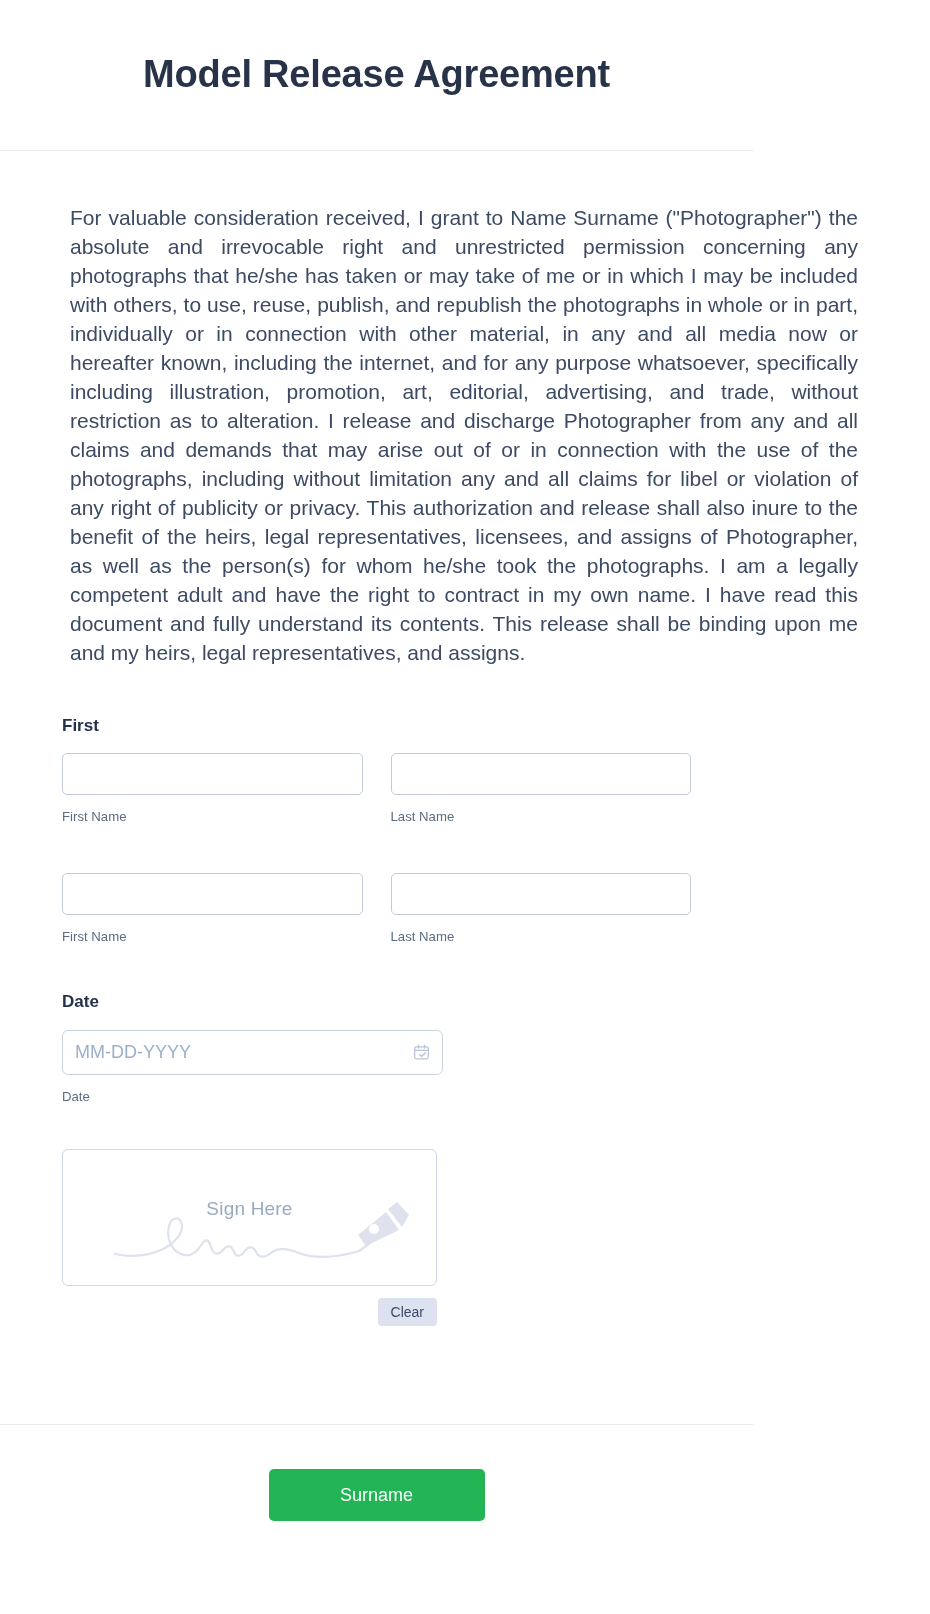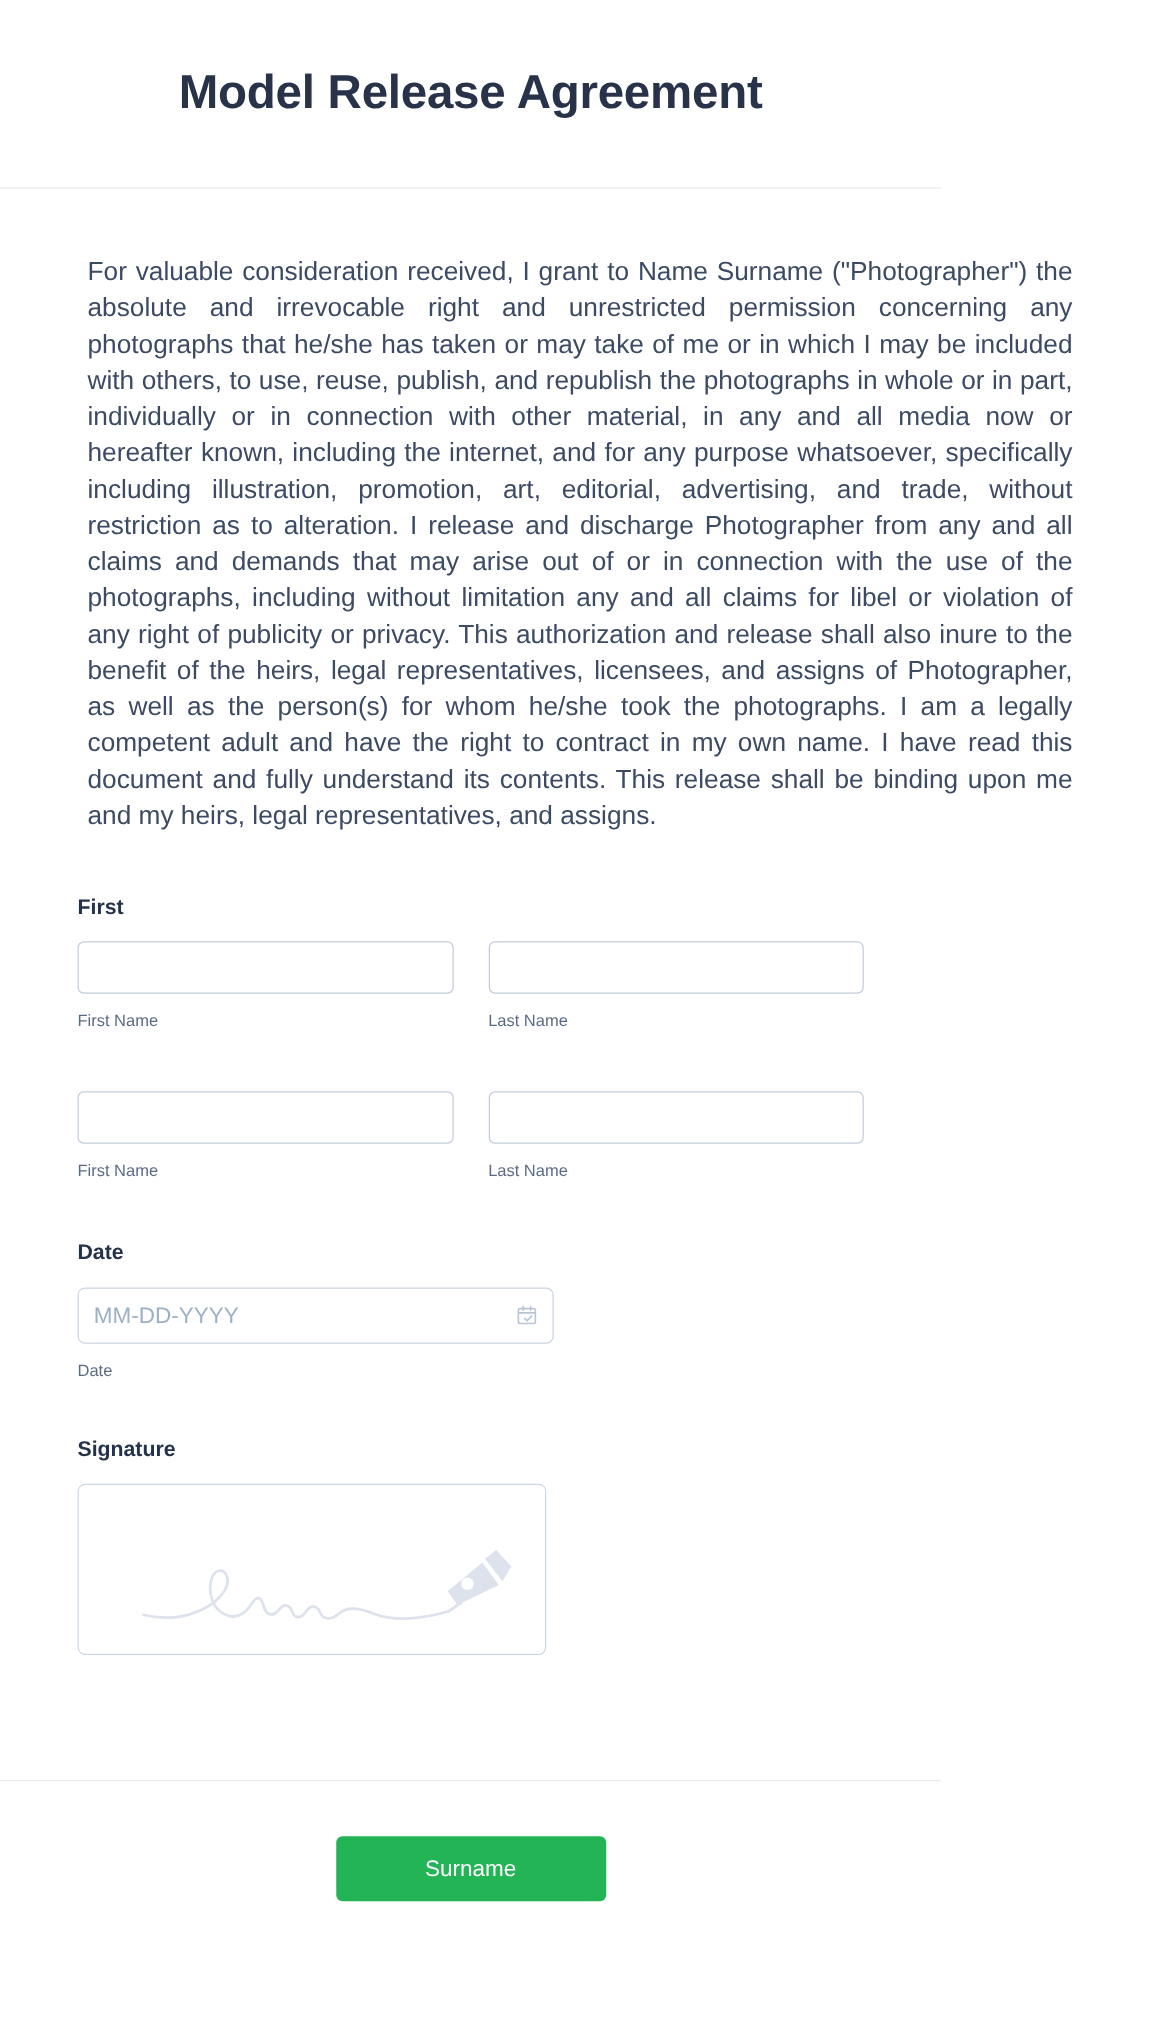--- a/index.html
+++ b/index.html
@@ -256,33 +256,36 @@
             <line x1="6.5" y1="2" x2="6.5" y2="5.5" stroke="#b9c4d6" stroke-width="1.5" stroke-linecap="round"></line>
             <line x1="13.5" y1="2" x2="13.5" y2="5.5" stroke="#b9c4d6" stroke-width="1.5" stroke-linecap="round"></line>
             <path d="M8 13.2 L10.2 15.4 L14.6 10.8" stroke="#b9c4d6" stroke-width="1.6" fill="none" stroke-linecap="round" stroke-linejoin="round"></path>
           </svg>
         </span>
       </div>
       <div class="sub-label">Date</div>
     </div>
 
     <div class="field-group signature-group">
-      <div class="field-label">Signature</div>
       <div class="signature-pad">
         <svg class="sign-art" viewBox="0 0 375 137" fill="none" xmlns="http://www.w3.org/2000/svg">
 
           <path d="M52 104 C72 108, 86 106, 100 99 C114 92, 122 80, 118 72 C115 66, 108 68, 106 76 C103 88, 108 100, 118 104 C127 108, 134 102, 139 94 C143 88, 146 90, 148 97 C150 104, 155 106, 160 100 C165 94, 169 96, 171 102 C173 107, 178 107, 182 101 C186 95, 191 97, 193 102 C196 108, 202 108, 208 103 C215 97, 224 98, 236 103 C252 109, 272 108, 296 101" stroke="#dde2ec" stroke-width="2.2" fill="none" stroke-linecap="round"></path>
 
           <g>
             <path d="M296 101 L306 94" stroke="#dde2ec" stroke-width="2.2" stroke-linecap="round"></path>
             <path d="M303 96 L295 85 L323 62 L336 80 Z" fill="#dde2ec"></path>
             <path d="M325 59 L339 77 L346 65 L334 52 Z" fill="#dde2ec"></path>
             <circle cx="311" cy="79" r="5" fill="#ffffff"></circle>
           </g>
         </svg>
+        <div class="sign-here-text">Sign Here</div>
+      </div>
+      <div class="clear-row">
+        <button class="clear-button" type="button">Clear</button>
       </div>
     </div>
 
   </div>
 
   <div class="form-footer">
     <button class="submit-button" type="button">Surname</button>
   </div>
 
 </div>

